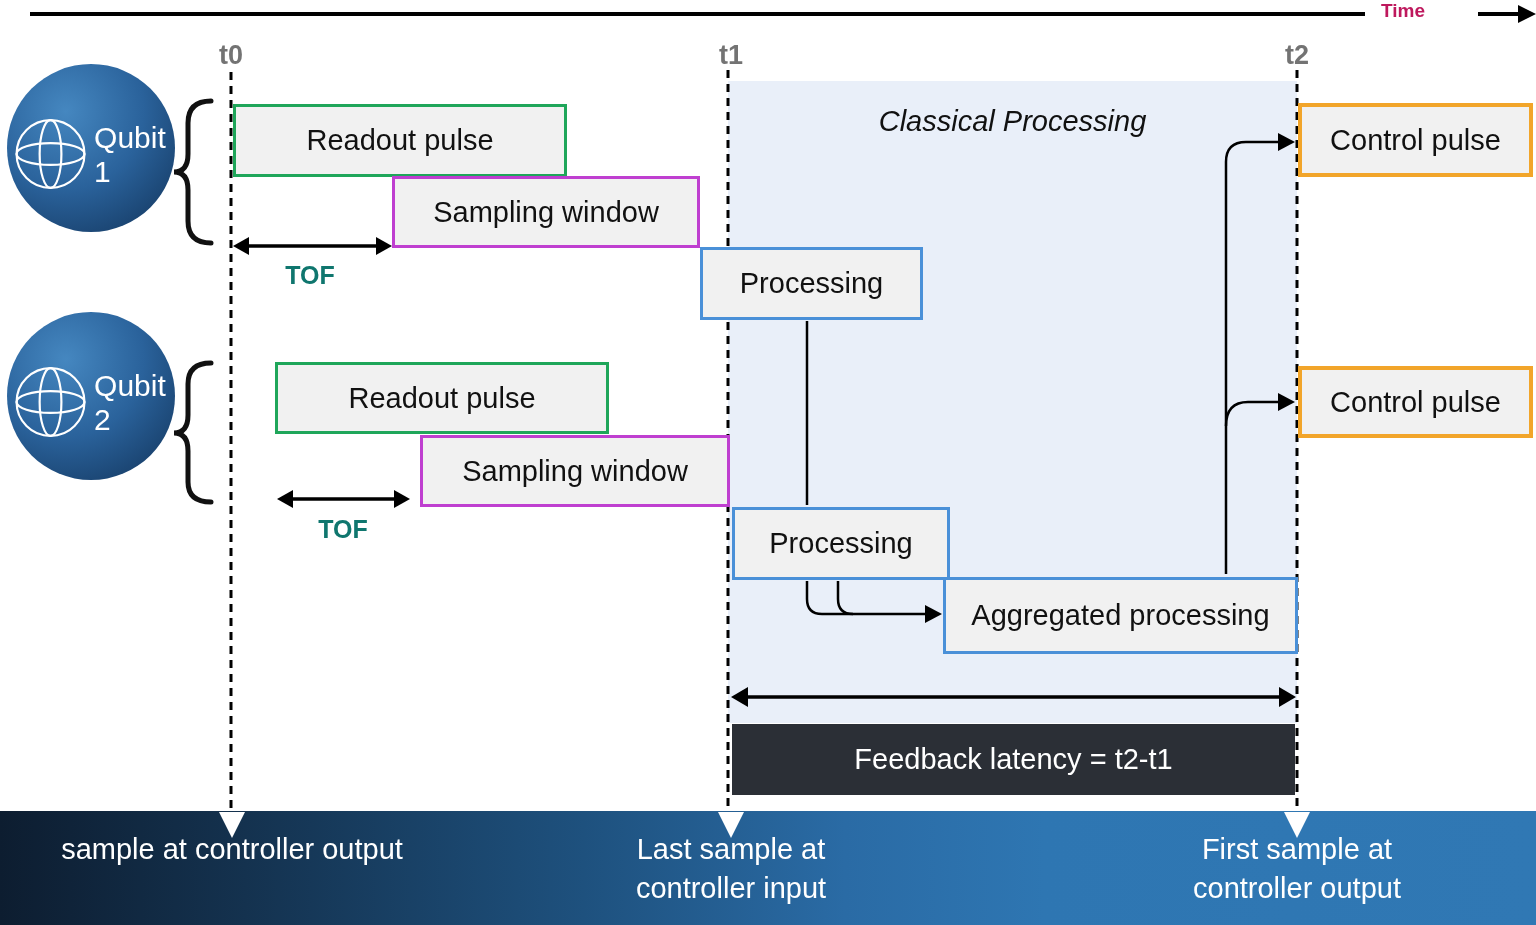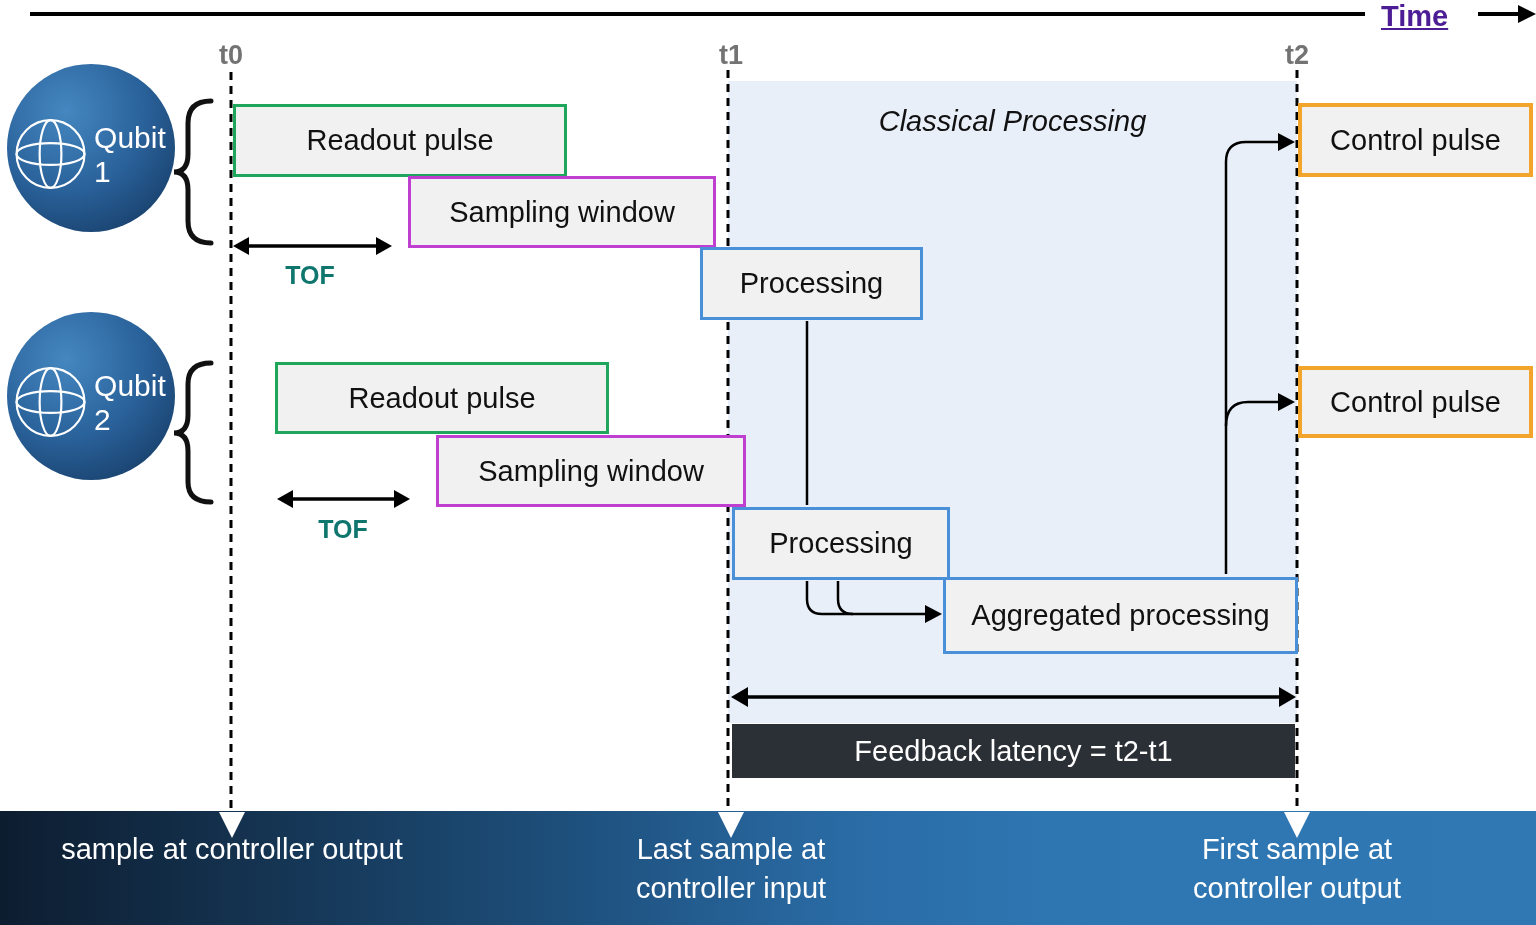--- a/index.html
+++ b/index.html
@@ -27,34 +27,34 @@
   }
 
   
   .pulse-box{
     background:#f1f1f1;
     display:flex;align-items:center;justify-content:center;
     font-size:29px;color:#111;white-space:nowrap;
     box-sizing:border-box;
   }
   .b-green  {border:3px solid var(--readout-border,#1fa65a);}
-  .b-magenta{border:3px solid var(--sampling-border,#bf3fd0);margin-left:16px;}
+  .b-magenta{border:3px solid var(--sampling-border,#bf3fd0);}
   .b-blue   {border:3px solid var(--processing-border,#4a90d8);}
   .b-orange {border:4px solid var(--control-border,#f2a52a);}
 
   
   .t-label{font-weight:bold;font-size:27px;color:#737373;text-align:center;}
-  .time-label{font-weight:bold;font-size:29px;color:#4c1d95;text-decoration:underline;}
+  .time-label{font-weight:bold;font-size:19px;color:#be185d;}
   .tof-label{font-weight:bold;font-size:25px;color:#0f766e;text-align:center;}
   .classical-title{
     left:728px;top:105px;width:569px;text-align:center;
     font-size:29px;color:#111;
   }
   .feedback-box{
-    left:732px;top:724px;width:563px;height:54px;
+    left:732px;top:724px;width:563px;height:71px;
     background:var(--feedback-fill,#2b2f36);
     display:flex;align-items:center;justify-content:center;
     font-size:29px;color:#ffffff;
   }
   .footer-caption{
     text-align:center;font-size:29px;line-height:39px;color:#ffffff;
   }
 
   
   .qubit{

